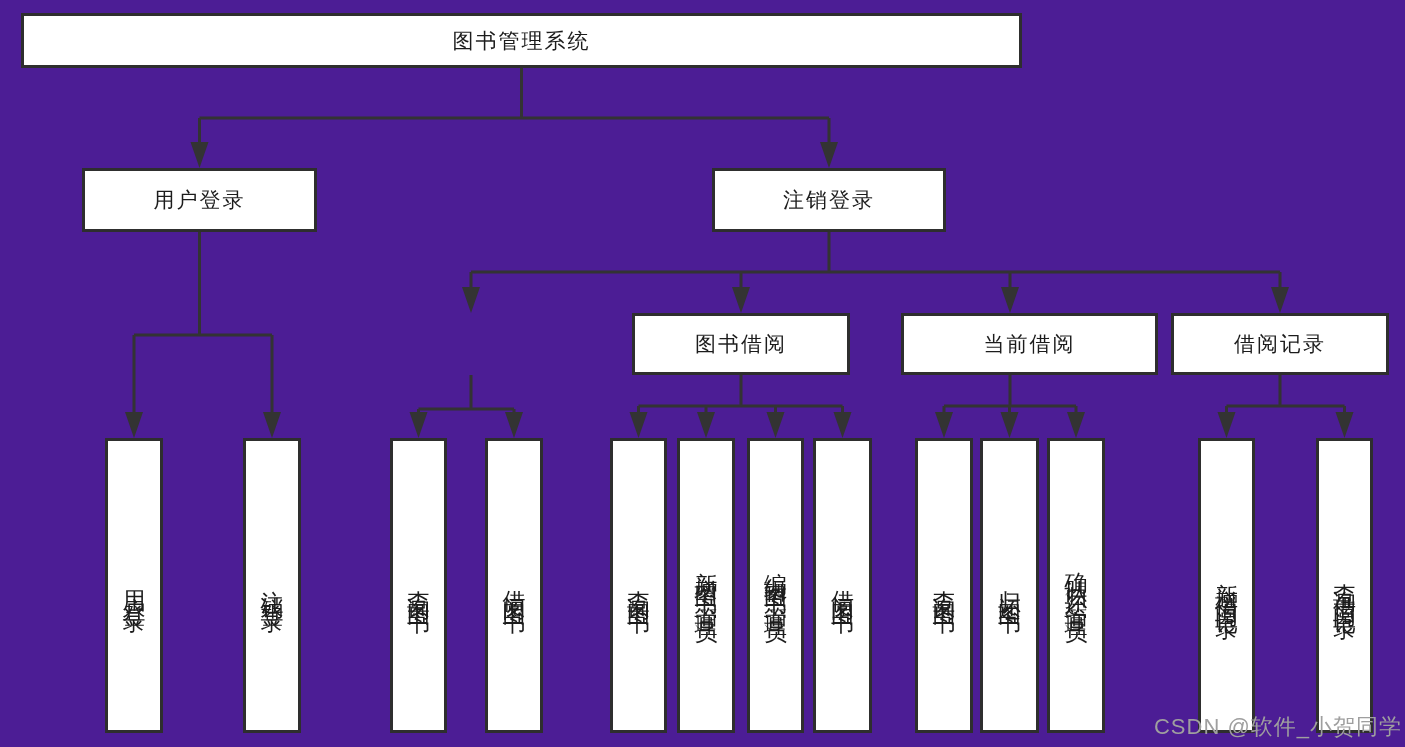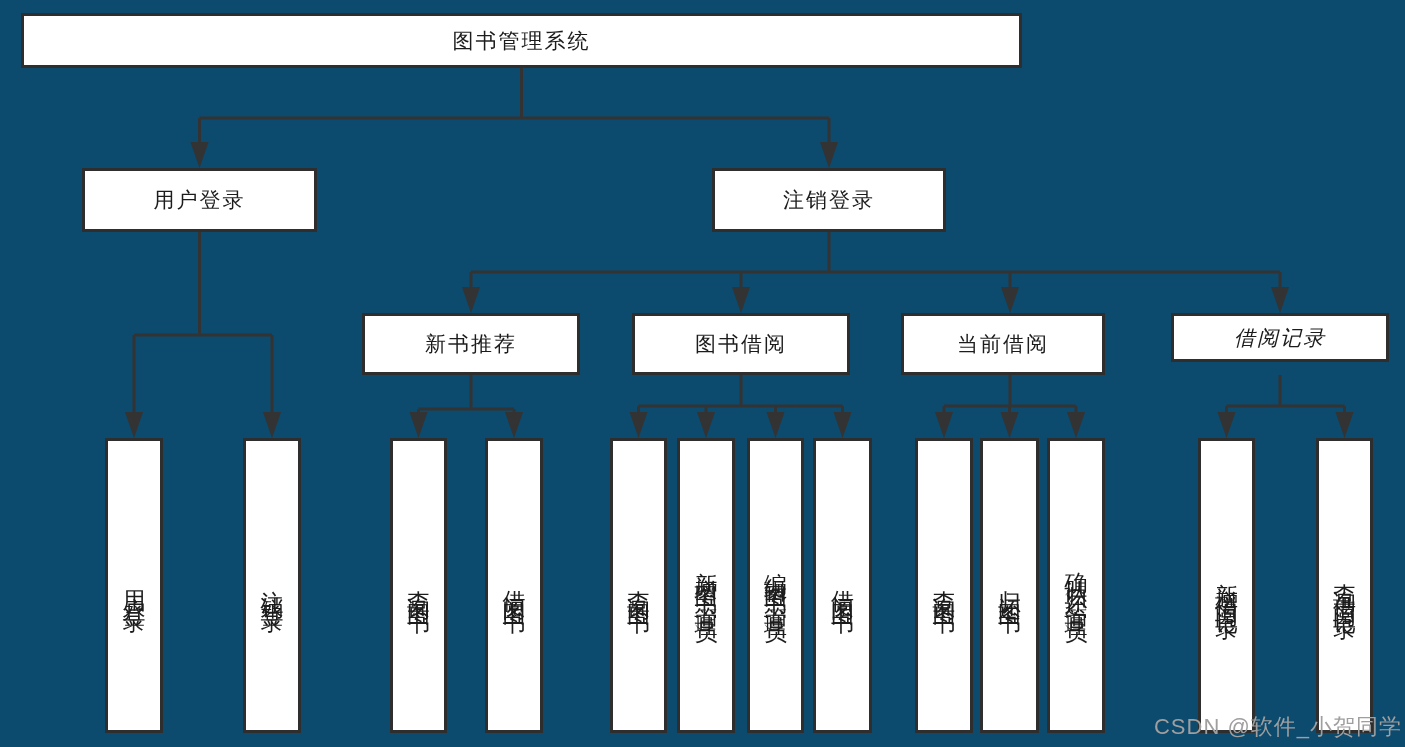--- a/index.html
+++ b/index.html
@@ -4,21 +4,21 @@
 <style>
   html, body {
     margin: 0;
     padding: 0;
     background: #ffffff;
   }
   .stage {
     position: relative;
     width: 1405px;
     height: 747px;
-    background: #0c4a6e;
+    background: #4c1d95;
     font-family: "Liberation Sans", "DejaVu Sans", sans-serif;
     overflow: hidden;
   }
   .connectors {
     position: absolute;
     left: 0;
     top: 0;
     width: 1405px;
     height: 747px;
   }
@@ -87,30 +87,27 @@
     <span>图书管理系统</span>
   </div>
 
   <div class="box h" style="left:82px; top:168px; width:235px; height:64px;">
     <span>用户登录</span>
   </div>
   <div class="box h" style="left:712px; top:168px; width:234px; height:64px;">
     <span>注销登录</span>
   </div>
 
-  <div class="box h" style="left:362px; top:313px; width:218px; height:62px;">
-    <span>新书推荐</span>
-  </div>
   <div class="box h" style="left:632px; top:313px; width:218px; height:62px;">
     <span>图书借阅</span>
   </div>
-  <div class="box h" style="left:901px; top:313px; width:204px; height:62px;">
+  <div class="box h" style="left:901px; top:313px; width:257px; height:62px;">
     <span>当前借阅</span>
   </div>
-  <div class="box h" style="left:1171px; top:313px; width:218px; height:49px;font-style:italic;">
+  <div class="box h" style="left:1171px; top:313px; width:218px; height:62px;">
     <span>借阅记录</span>
   </div>
 
   <div class="box v" style="left:105px; top:438px; width:58px; height:295px;">
     <span>用户登录</span>
   </div>
   <div class="box v" style="left:243px; top:438px; width:58px; height:295px;">
     <span>注销登录</span>
   </div>
 

